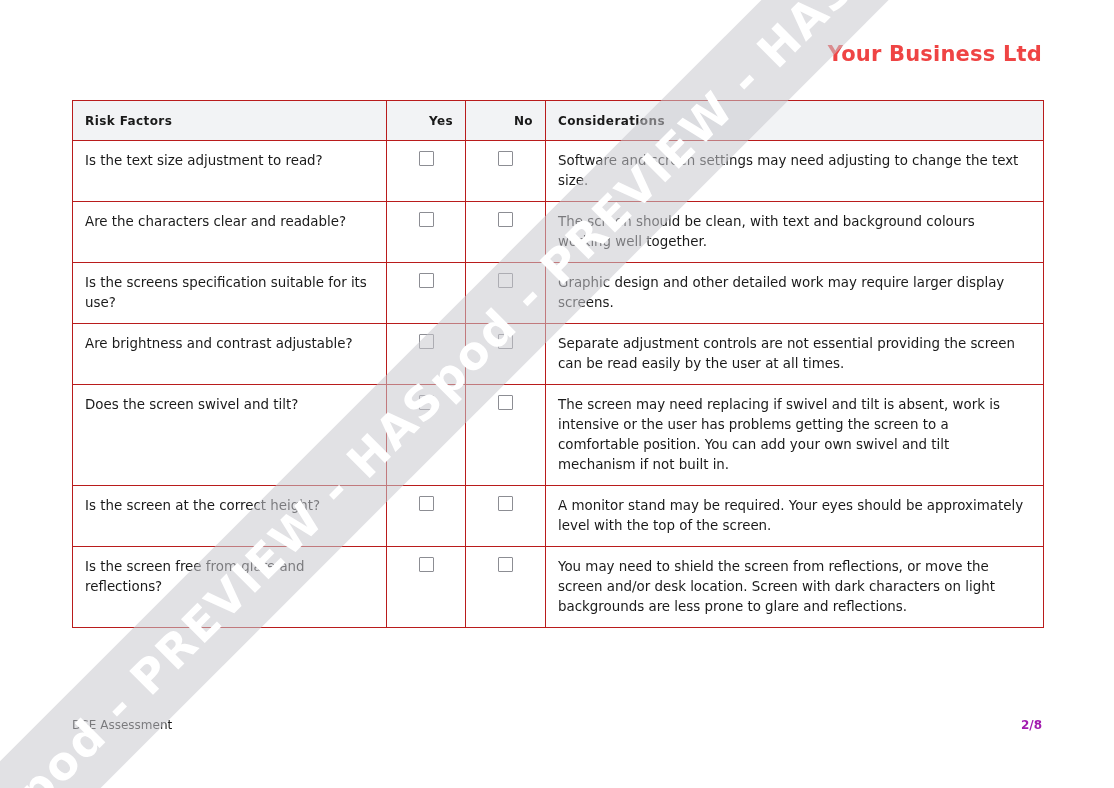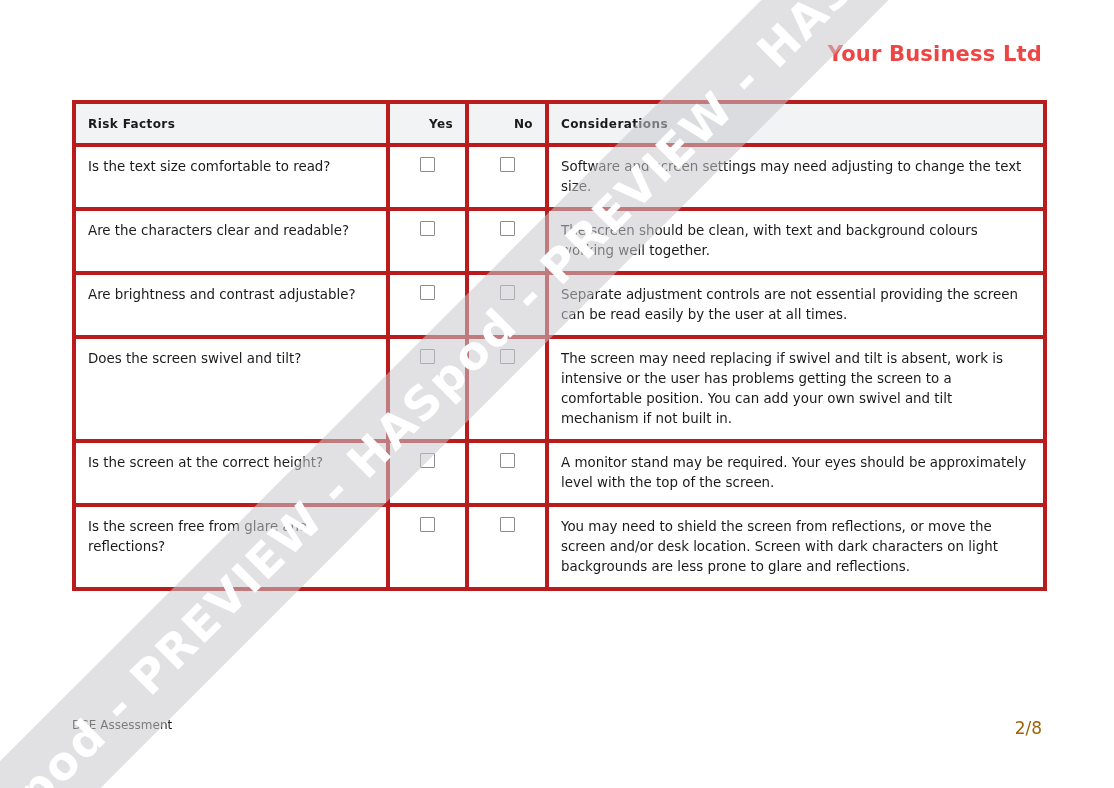--- a/index.html
+++ b/index.html
@@ -10,39 +10,39 @@
   }
   .company {
     position: absolute; right: 72px; top: 42px;
     font-size: 21px; font-weight: bold; color: #ef4444; letter-spacing: 0.2px;
   }
   table.risk {
     position: absolute; left: 72px; top: 100px; width: 971px;
     border-collapse: collapse; table-layout: fixed;
   }
   table.risk th, table.risk td {
-    border: 4px solid #b91c1c; vertical-align: top;
+    border: 1px solid #b91c1c; vertical-align: top;
     font-size: 13.4px; line-height: 20px; padding: 10px 12px;
   }
   table.risk th {
     background: #f2f3f5; font-size: 12px; font-weight: bold;
     height: 20px; padding: 10px 12px 9px 12px; text-align: left; letter-spacing: 0.4px;
   }
   table.risk th.c { text-align: right; }
   col.c1 { width: 314px; } col.c2 { width: 79px; } col.c3 { width: 80px; } col.c4 { width: 498px; }
   td.cb { text-align: center; padding-top: 11px; }
   .box {
     display: inline-block; width: 15px; height: 15px;
     border: 1.5px solid #8c8d93; border-radius: 1px; background: #fff; box-sizing: border-box;
   }
   .footer-left {
     position: absolute; left: 72px; top: 718px; font-size: 12px; color: #1a1a1a;
   }
   .footer-right {
-    position: absolute; right: 72px; top: 718px; font-size: 17px; font-weight: normal; color: #a16207;
+    position: absolute; right: 72px; top: 718px; font-size: 12px; font-weight: bold; color: #a21caf;
   }
   .watermark {
     position: absolute; left: -260px; top: 340px; width: 1400px; height: 90px;
     background: rgba(200, 201, 205, 0.55);
     transform: rotate(-45deg); transform-origin: center;
     color: #ffffff; font-weight: bold; font-size: 46px; line-height: 90px;
     text-align: center; white-space: nowrap; letter-spacing: 2px;
     pointer-events: none;
   }
 </style>
@@ -61,30 +61,36 @@
   <thead>
     <tr>
       <th>Risk Factors</th>
       <th class="c">Yes</th>
       <th class="c">No</th>
       <th>Considerations</th>
     </tr>
   </thead>
   <tbody>
     <tr style="height:61px">
-      <td>Is the text size comfortable to read?</td>
+      <td>Is the text size adjustment to read?</td>
       <td class="cb"><span class="box"></span></td>
       <td class="cb"><span class="box"></span></td>
       <td>Software and screen settings may need adjusting to change the text size.</td>
     </tr>
     <tr style="height:61px">
       <td>Are the characters clear and readable?</td>
       <td class="cb"><span class="box"></span></td>
       <td class="cb"><span class="box"></span></td>
       <td>The screen should be clean, with text and background colours working well together.</td>
+    </tr>
+    <tr style="height:61px">
+      <td>Is the screens specification suitable for its use?</td>
+      <td class="cb"><span class="box"></span></td>
+      <td class="cb"><span class="box"></span></td>
+      <td>Graphic design and other detailed work may require larger display screens.</td>
     </tr>
     <tr style="height:60px">
       <td>Are brightness and contrast adjustable?</td>
       <td class="cb"><span class="box"></span></td>
       <td class="cb"><span class="box"></span></td>
       <td>Separate adjustment controls are not essential providing the screen can be read easily by the user at all times.</td>
     </tr>
     <tr style="height:101px">
       <td>Does the screen swivel and tilt?</td>
       <td class="cb"><span class="box"></span></td>

